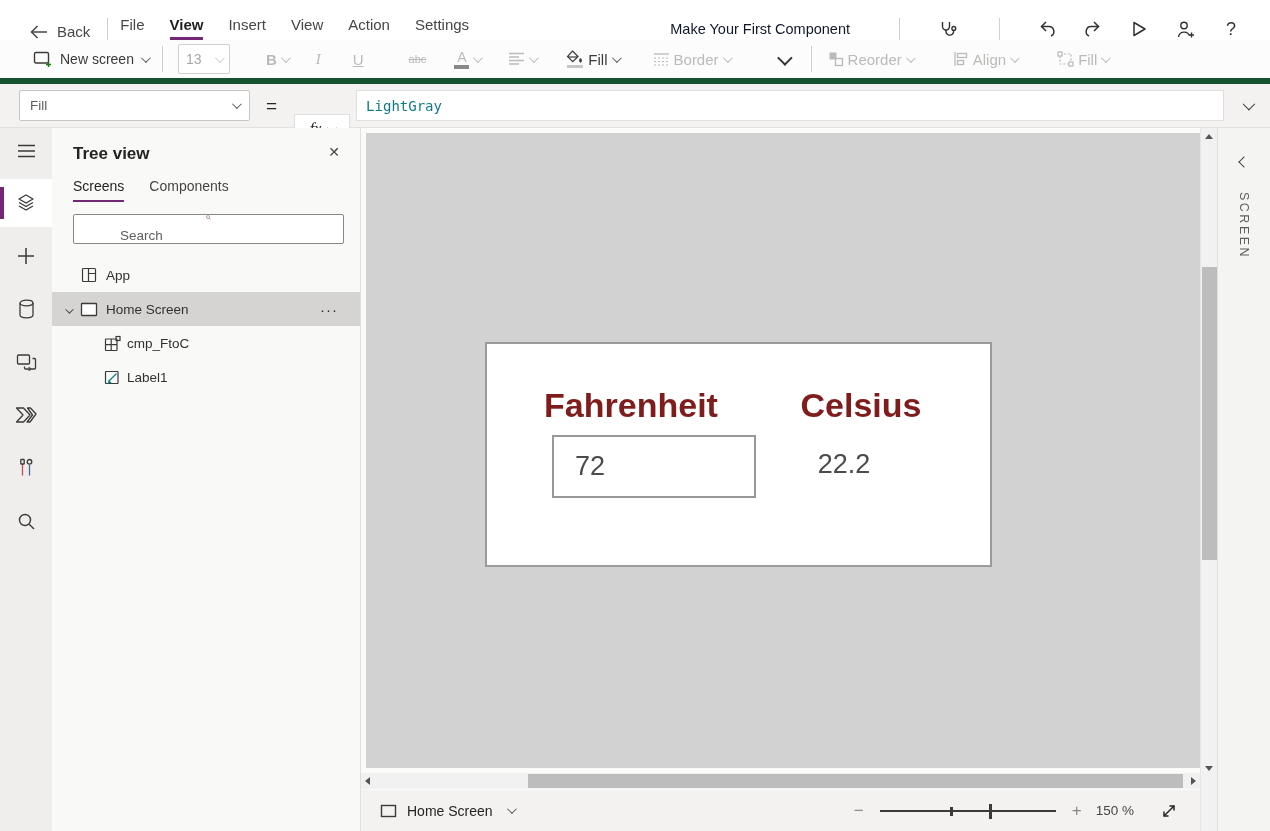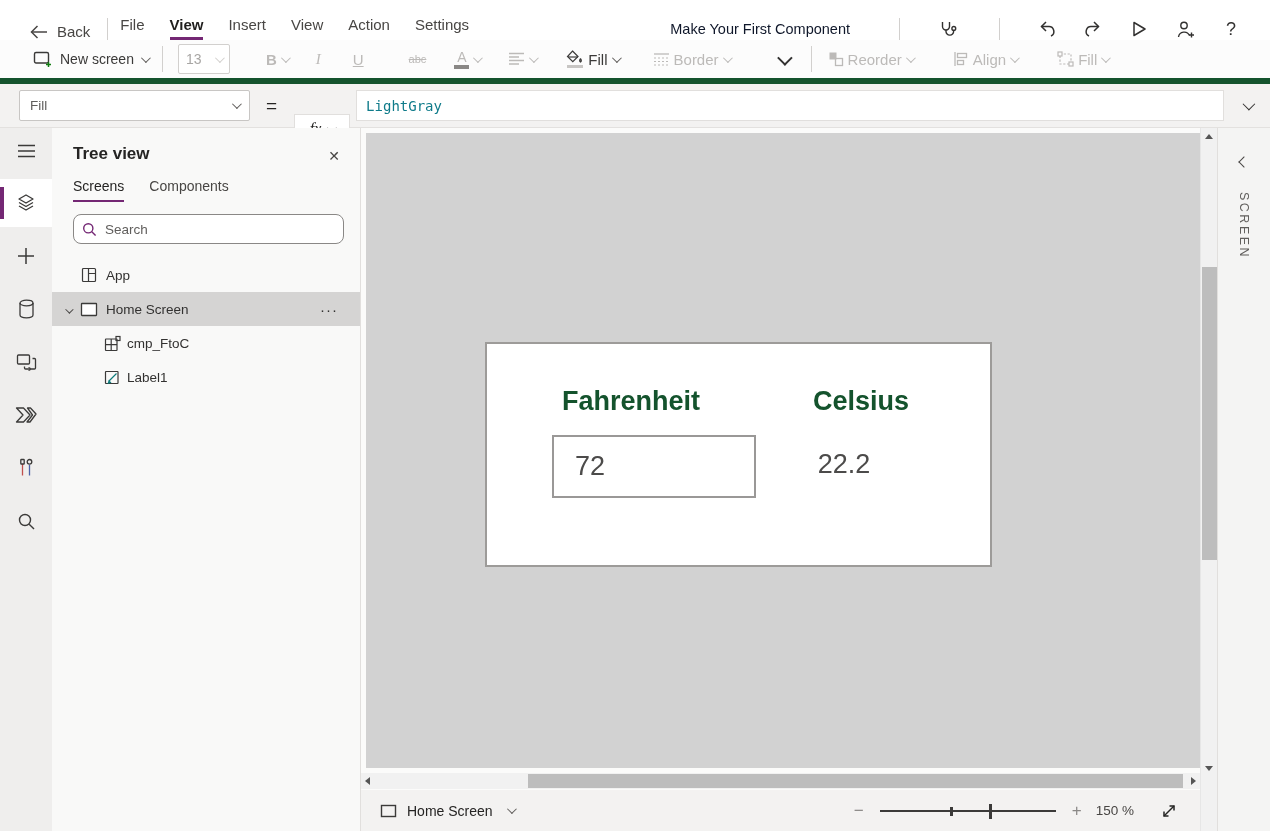--- a/index.html
+++ b/index.html
@@ -67,45 +67,45 @@
   
   .rail { width:52px; background:#efeeed; display:flex; flex-direction:column; align-items:stretch; flex:0 0 auto; }
   .rail-btn { height:48px; display:flex; align-items:center; justify-content:center; color:#3b3a39; cursor:pointer; position:relative; }
   .rail-btn.first { height:46px; }
   .rail-btn.selected { background:#fff; }
   .rail-btn.selected::before { content:""; position:absolute; left:0; top:8px; bottom:8px; width:4px; background:#742774; }
   .rail-gap { height:5px; }
 
   
   .tree { width:309px; background:#f9f9f8; border-right:1px solid #e1dfdd; flex:0 0 auto; position:relative; }
-  .tree-head { display:flex; align-items:flex-end; justify-content:space-between; padding:16px 20px 0 21px; }
+  .tree-head { display:flex; align-items:flex-start; justify-content:space-between; padding:16px 20px 0 21px; }
   .tree-title { font-size:17px; font-weight:700; color:#252423; }
   .tree-close { font-size:14px; color:#484644; cursor:pointer; }
   .tree-tabs { display:flex; gap:25px; padding:14px 0 0 21px; font-size:14px; color:#484644; }
   .tree-tab { padding-bottom:6px; cursor:pointer; }
   .tree-tab.active { color:#252423; border-bottom:2.5px solid #742774; }
   .search-box { margin:12px 16px 0 21px; height:30px; background:#fff; border:1px solid #8a8886;
-                border-radius:8px; display:flex; align-items:center; padding:0 8px; gap:8px; }
+                border-radius:2px; display:flex; align-items:center; padding:0 8px; gap:8px;flex-direction:column; }
   .search-box input { border:none; outline:none; flex:1; font-size:13.5px; font-family:inherit; color:#323130; background:transparent; }
   .search-box input::placeholder { color:#605e5c; }
   .tree-list { margin-top:14px; }
   .tree-row { height:34px; display:flex; align-items:center; font-size:13.5px; color:#323130; cursor:pointer; position:relative; }
   .tree-row.selected { background:#d5d4d3; }
   .tr-chev { position:absolute; left:13px; color:#484644; }
   .tr-icon { position:absolute; left:28px; width:18px; height:18px; display:flex; align-items:center; justify-content:center; }
   .tr-icon.child { left:51px; }
   .tr-label { position:absolute; left:54px; }
   .tr-label.child { left:75px; }
   .tr-more { position:absolute; right:22px; font-size:15px; letter-spacing:1px; color:#323130; }
 
   
   .canvas-wrap { flex:1; position:relative; background:#fbfbfa; min-width:0; }
   .artboard { position:absolute; left:5px; top:5px; right:0; height:635px; background:#d2d2d2; }
   .card { position:absolute; left:119px; top:209px; width:507px; height:225px; background:#fff; border:2px solid #9d9b99; }
-  .card-h { position:absolute; transform:translateX(-50%); font-size:27px; font-weight:700; color:#14532d; top:42px; }
+  .card-h { position:absolute; transform:translateX(-50%); font-size:34px; font-weight:700; color:#7f1d1d; top:42px; }
   .card-input { position:absolute; left:65px; top:91px; width:204px; height:63px; border:2px solid #9a9897;
                 background:#fff; display:flex; align-items:center; padding-left:21px; font-size:27px; color:#4c4b4a; }
   .card-out { position:absolute; transform:translateX(-50%); left:357px; top:105px; font-size:27px; color:#4c4b4a; }
 
   
   .hscroll { position:absolute; left:0; right:0; top:645px; height:16px; background:#f1f1f1; }
   .hs-thumb { position:absolute; left:167px; width:655px; top:1px; height:14px; background:#bdbdbd; }
   .arrow { position:absolute; width:0; height:0; }
   .ar-left  { left:4px; top:4px; border-top:4px solid transparent; border-bottom:4px solid transparent; border-right:5px solid #555; }
   .ar-right { right:4px; top:4px; border-top:4px solid transparent; border-bottom:4px solid transparent; border-left:5px solid #555; }

